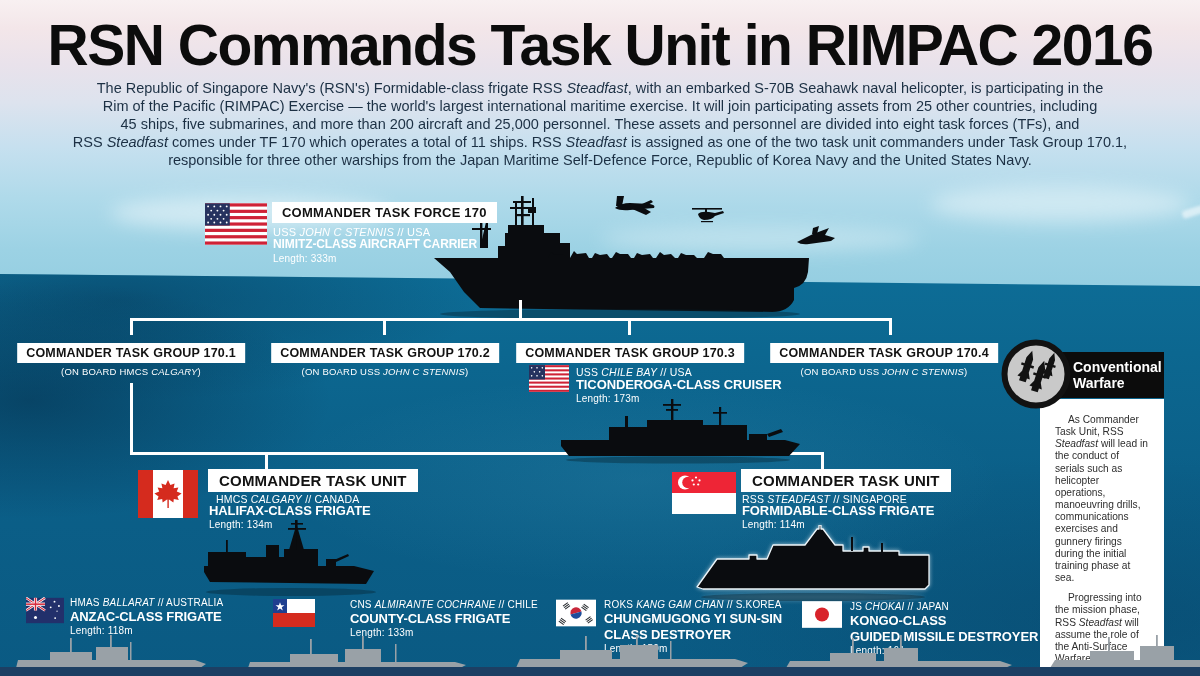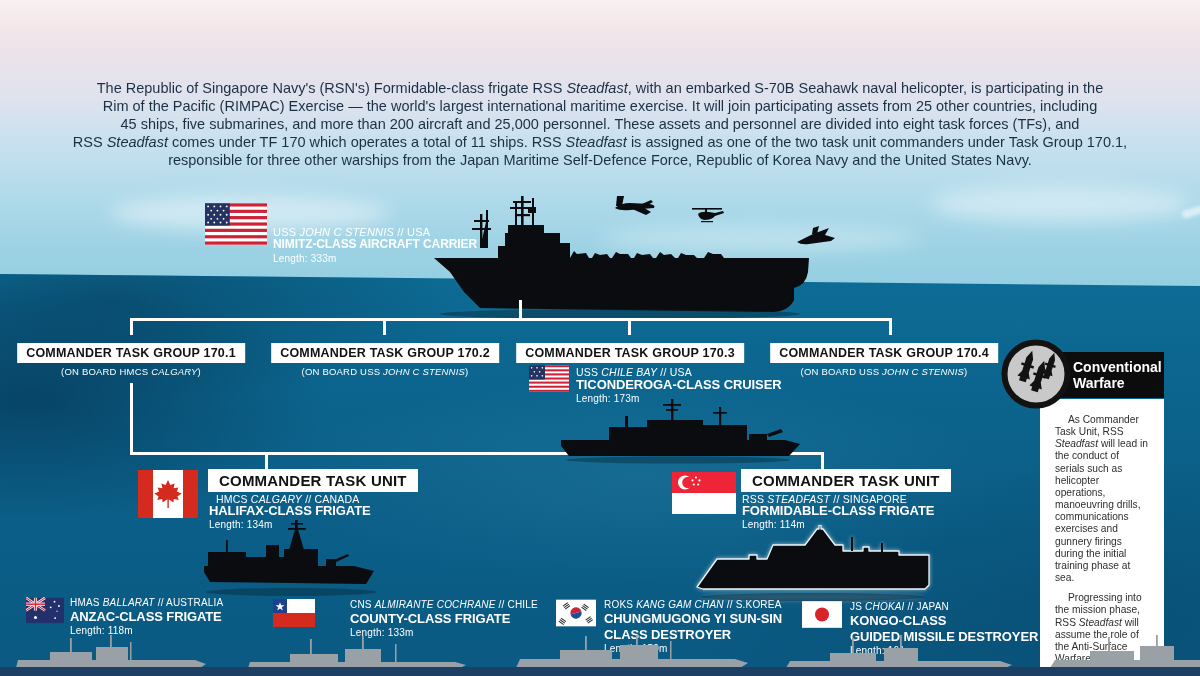--- a/index.html
+++ b/index.html
@@ -48,20 +48,21 @@
 <div class="stage">
 
   <div class="abs sky"></div>
   <div class="abs cloud" style="left:110px;top:196px;width:280px;height:34px;opacity:.45"></div>
   <div class="abs cloud" style="left:600px;top:226px;width:320px;height:26px;opacity:.3"></div>
   <div class="abs cloud" style="left:930px;top:186px;width:260px;height:36px;opacity:.4"></div>
   <div class="abs ocean"></div>
   <div class="abs ocean-shade"></div>
   <div class="abs contrail" style="left:1182px;top:208px;width:22px;height:8px;transform:rotate(-18deg)"></div>
 
+  <div class="abs title">RSN Commands Task Unit in RIMPAC 2016</div>
   <div class="abs intro"><span>The Republic of Singapore Navy's (RSN's) Formidable-class frigate RSS </span><i>Steadfast</i><span>, with an embarked S-70B Seahawk naval helicopter, is participating in the
 Rim of the Pacific (RIMPAC) Exercise — the world's largest international maritime exercise. It will join participating assets from 25 other countries, including
 45 ships, five submarines, and more than 200 aircraft and 25,000 personnel. These assets and personnel are divided into eight task forces (TFs), and
 RSS </span><i>Steadfast</i><span> comes under TF 170 which operates a total of 11 ships. RSS </span><i>Steadfast</i><span> is assigned as one of the two task unit commanders under Task Group 170.1,
 responsible for three other warships from the Japan Maritime Self-Defence Force, Republic of Korea Navy and the United States Navy.</span></div>
 
   <svg class="abs" style="left:420px;top:188px" width="420" height="132" viewBox="0 0 420 132">
     <g fill="#0a0c0f">
       <path d="M14,70 L22,70 L389,70 L388,84 Q386,97 374,100 L374,112 Q368,124 352,124 L60,120 L44,104 L30,84 Z"></path>
       <path d="M78,58 L85,58 L85,45 L140,45 L140,55 L150,55 L150,70 L78,70 Z"></path>
@@ -132,20 +133,21 @@
         <circle cx="21" cy="11" r=".9"></circle>
         <circle cx="6" cy="15" r=".9"></circle>
         <circle cx="12" cy="15" r=".9"></circle>
         <circle cx="18" cy="15" r=".9"></circle>
         <circle cx="3" cy="18.5" r=".9"></circle>
         <circle cx="9" cy="18.5" r=".9"></circle>
         <circle cx="15" cy="18.5" r=".9"></circle>
         <circle cx="21" cy="18.5" r=".9"></circle>
       </g>
   </svg>
+  <div class="abs wbox ctf-box" style="left:272px;top:202px"><span>COMMANDER TASK FORCE 170</span></div>
   <div class="abs shipline shipline-lg" style="left:273px;top:226px"><span>USS </span><i>JOHN C STENNIS</i><span> // USA</span></div>
   <div class="abs classline" style="left:273px;top:237px;font-size:12px">NIMITZ-CLASS AIRCRAFT CARRIER</div>
   <div class="abs lenline" style="left:273px;top:253px">Length: 333m</div>
 
   <div class="abs line" style="left:519px;top:300px;width:3px;height:19px"></div>
   <div class="abs line" style="left:130px;top:318px;width:762px;height:3px"></div>
   <div class="abs line" style="left:130px;top:320px;width:3px;height:15px"></div>
   <div class="abs line" style="left:383px;top:320px;width:3px;height:15px"></div>
   <div class="abs line" style="left:628px;top:320px;width:3px;height:15px"></div>
   <div class="abs line" style="left:889px;top:320px;width:3px;height:15px"></div>

